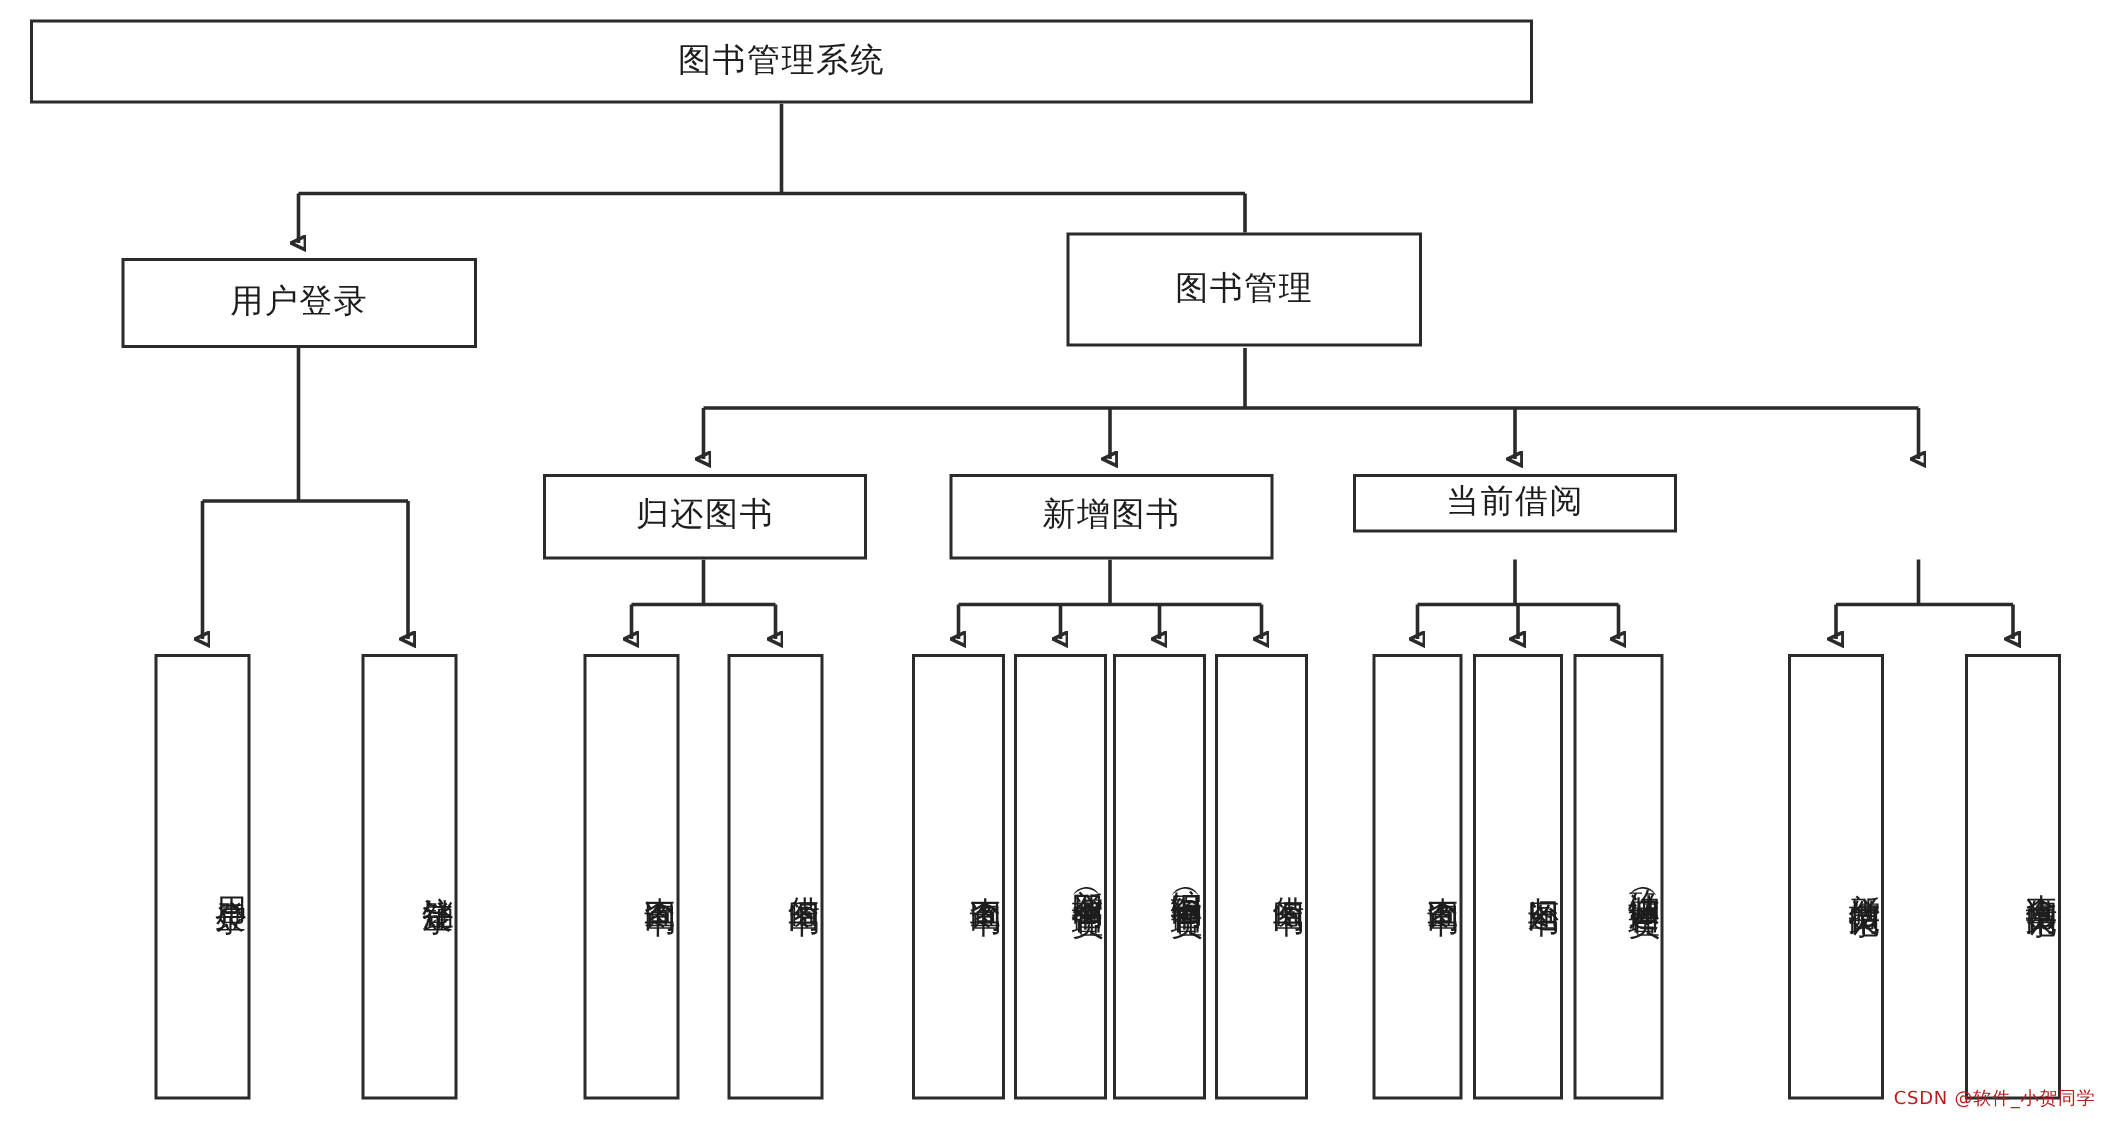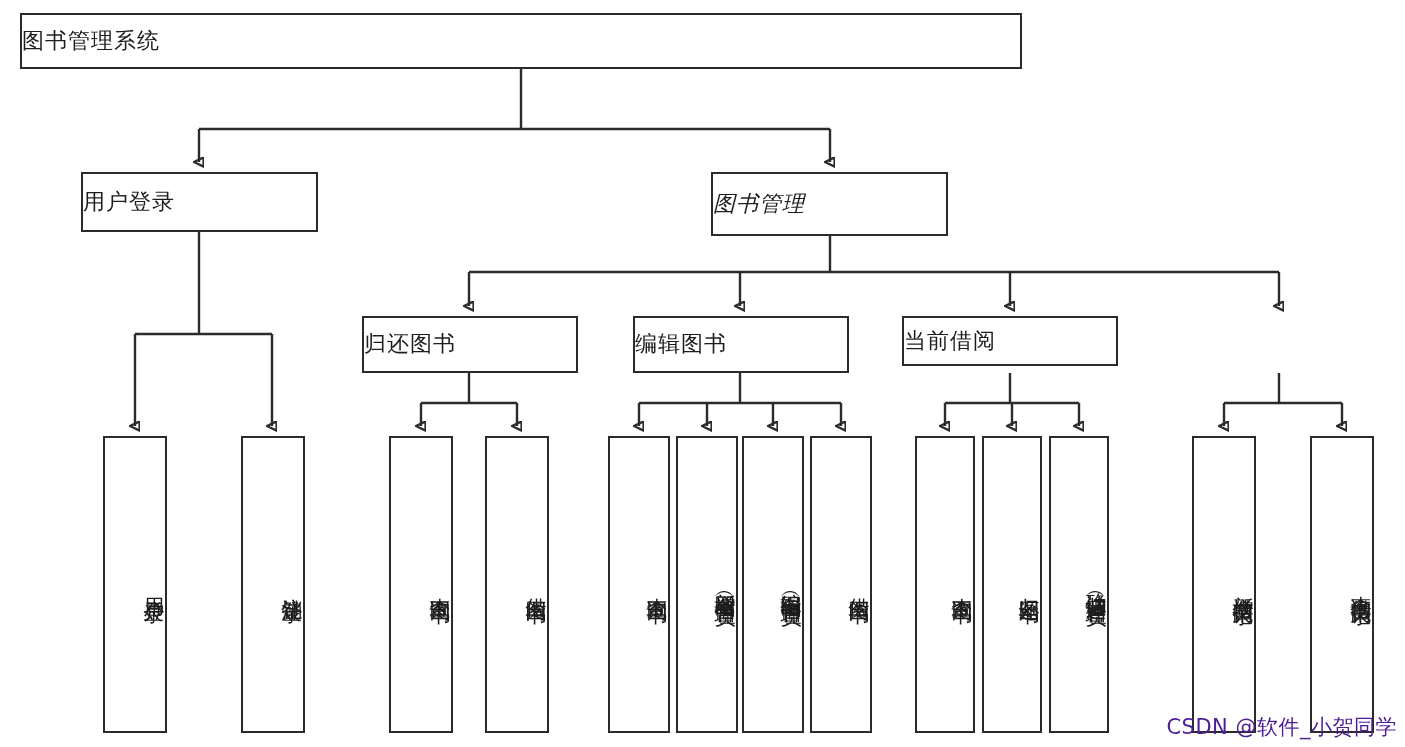--- a/index.html
+++ b/index.html
@@ -15,21 +15,21 @@
     font-family: "DejaVu Sans", "Liberation Sans", sans-serif;
     overflow: hidden;
   }
   .node {
     position: absolute;
     box-sizing: border-box;
     border: 2px solid #2b2b2b;
     background: #ffffff;
     display: flex;
     align-items: center;
-    justify-content: flex-start;
+    justify-content: center;
     color: #1d1d1d;
   }
   .node.horiz {
     font-size: 22px;
     letter-spacing: 1px;
     line-height: 1.2;
   }
   .node.vert {
     writing-mode: vertical-rl;
     text-orientation: upright;
@@ -55,22 +55,22 @@
   }
   svg.wires line, svg.wires path {
     stroke: #2b2b2b;
     stroke-width: 2.4;
     fill: none;
   }
   .watermark {
     position: absolute;
     right: 8px;
     bottom: 6px;
-    font-size: 21px;
-    color: #4c1d95;
+    font-size: 12px;
+    color: #b91c1c;
     letter-spacing: 0.5px;
     white-space: nowrap;
   }
 </style>
 </head>
 <body>
 
 <div id="canvas">
 
   <svg class="wires" viewBox="0 0 1405 747">
@@ -124,31 +124,31 @@
     <line x1="1342" y1="403" x2="1342" y2="426" marker-end="url(#arrow)"></line>
   </svg>
 
   <div class="node horiz" style="left:20px; top:13px; width:1002px; height:56px;">
     <span>图书管理系统</span>
   </div>
 
   <div class="node horiz" style="left:81px; top:172px; width:237px; height:60px;">
     <span>用户登录</span>
   </div>
-  <div class="node horiz" style="left:711px; top:172px; width:237px; height:64px;font-style:italic;">
+  <div class="node horiz" style="left:711px; top:155px; width:237px; height:76px;">
     <span>图书管理</span>
   </div>
 
   <div class="node horiz" style="left:362px; top:316px; width:216px; height:57px;">
     <span>归还图书</span>
   </div>
   <div class="node horiz" style="left:633px; top:316px; width:216px; height:57px;">
-    <span>编辑图书</span>
+    <span>新增图书</span>
   </div>
-  <div class="node horiz" style="left:902px; top:316px; width:216px; height:50px;">
+  <div class="node horiz" style="left:902px; top:316px; width:216px; height:39px;">
     <span>当前借阅</span>
   </div>
 
   <div class="node vert" style="left:103px; top:436px; width:64px; height:297px;">
     <span class="vtext">用户登录</span>
   </div>
   <div class="node vert" style="left:241px; top:436px; width:64px; height:297px;">
     <span class="vtext">注销登录</span>
   </div>
 

